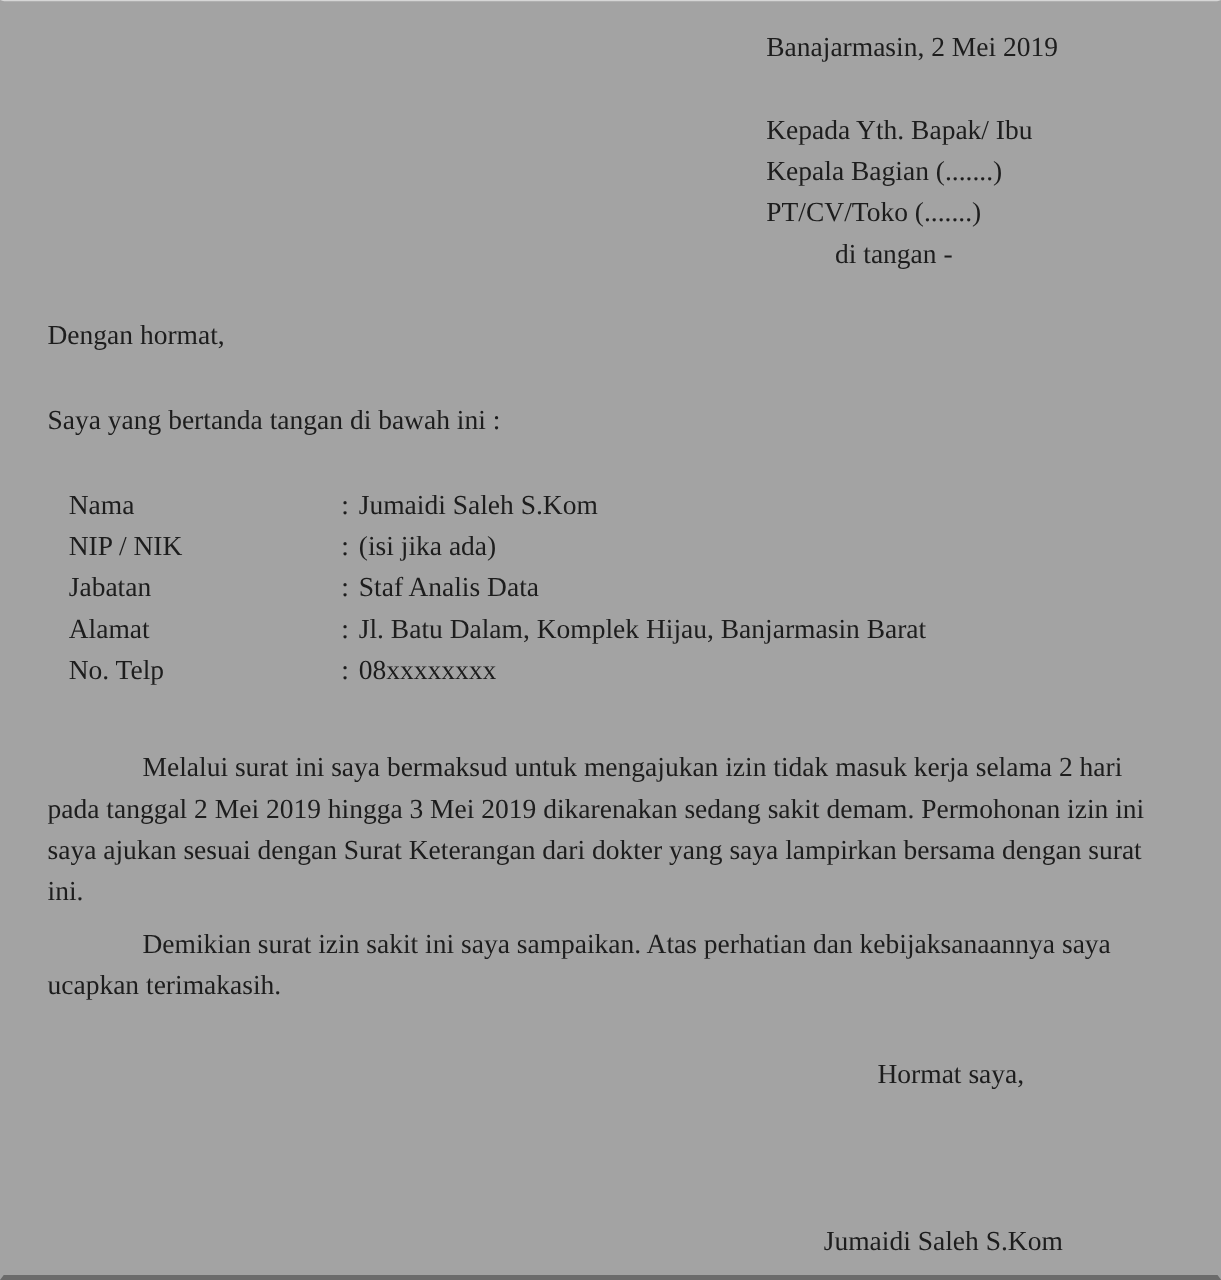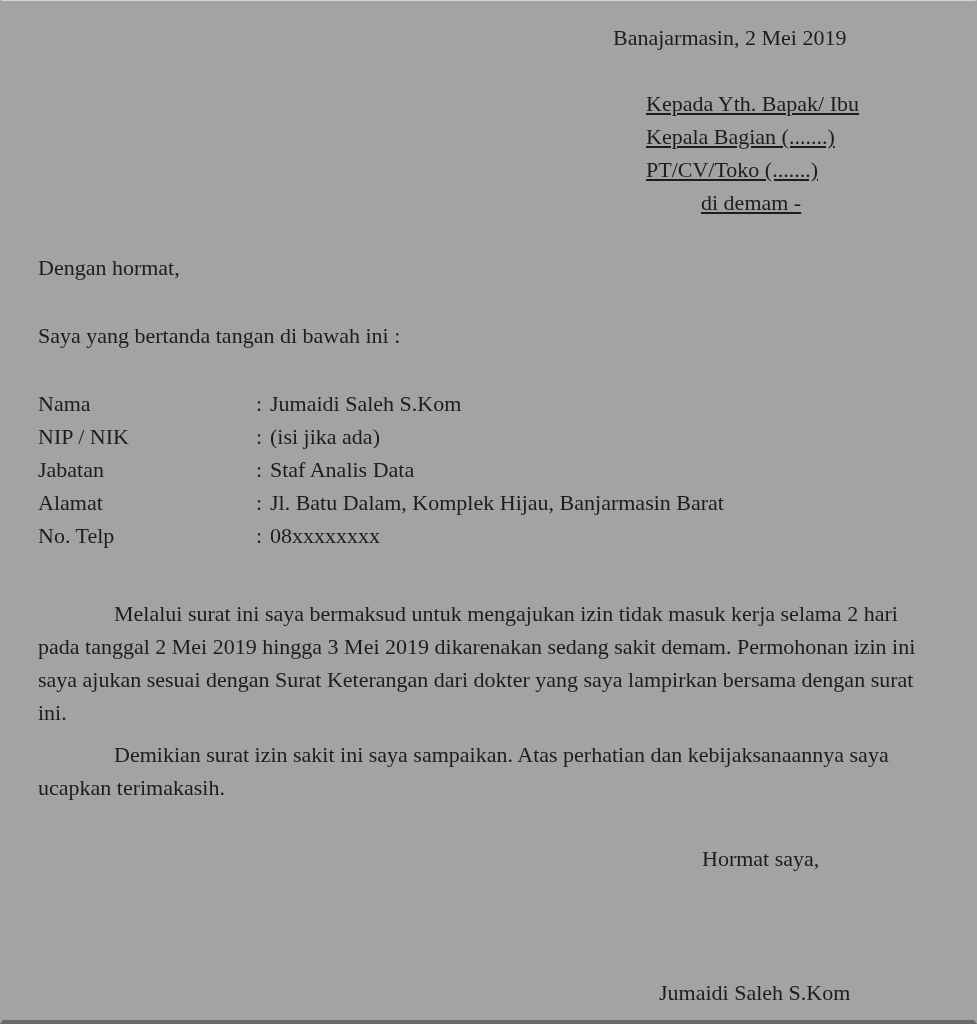--- a/index.html
+++ b/index.html
@@ -19,28 +19,28 @@
     border-bottom: 4px solid #6b6b6b;
     font-family: "Liberation Serif", "DejaVu Serif", serif;
     font-size: 22px;
     line-height: 33px;
     color: #1d1d1d;
     overflow: hidden;
   }
   .abs { position: absolute; }
 
   .date-block      { left: 610px; top: 20px; }
-  .recipient-block { left: 643px; top: 86px; text-decoration: underline; }
+  .recipient-block { left: 610px; top: 86px; }
   .recipient-line-indent { padding-left: 55px; }
 
   .salutation { left: 35px; top: 250px; }
   .intro-line { left: 35px; top: 318px; }
 
   .identity-table { left: 35px; top: 386px; }
-  .identity-row { display: flex; }
+  .identity-row { display: flex; margin-left: 17px; }
   .identity-label { width: 218px; flex: 0 0 218px; }
   .identity-colon { width: 14px; flex: 0 0 14px; }
   .identity-value { white-space: nowrap; }
 
   .para { left: 35px; width: 902px; text-indent: 76px; text-align: left; }
   .para-1 { top: 572px; margin-top: 24px; }
   .para-2 { top: 737px; }
 
   .closing   { left: 699px; top: 841px; }
   .signature { left: 656px; top: 975px; }
@@ -49,21 +49,21 @@
 <body>
 
 <div class="page">
 
   <div class="abs date-block">Banajarmasin, 2 Mei 2019</div>
 
   <div class="abs recipient-block">
     <div>Kepada Yth. Bapak/ Ibu</div>
     <div>Kepala Bagian (.......)</div>
     <div>PT/CV/Toko (.......)</div>
-    <div class="recipient-line-indent">di demam -</div>
+    <div class="recipient-line-indent">di tangan -</div>
   </div>
 
   <div class="abs intro-line">Saya yang bertanda tangan di bawah ini :</div>
 
   <div class="abs salutation">Dengan hormat,</div>
 
   <div class="abs identity-table">
     <div class="identity-row">
       <span class="identity-label">Nama</span>
       <span class="identity-colon">:</span>

